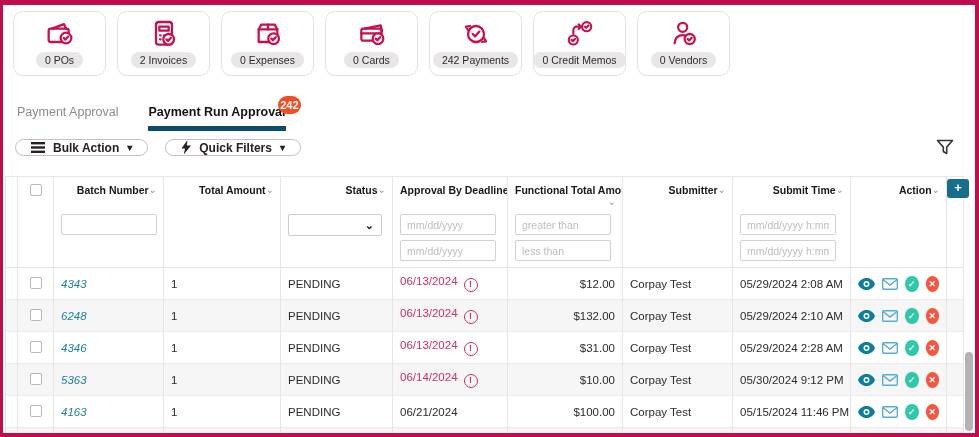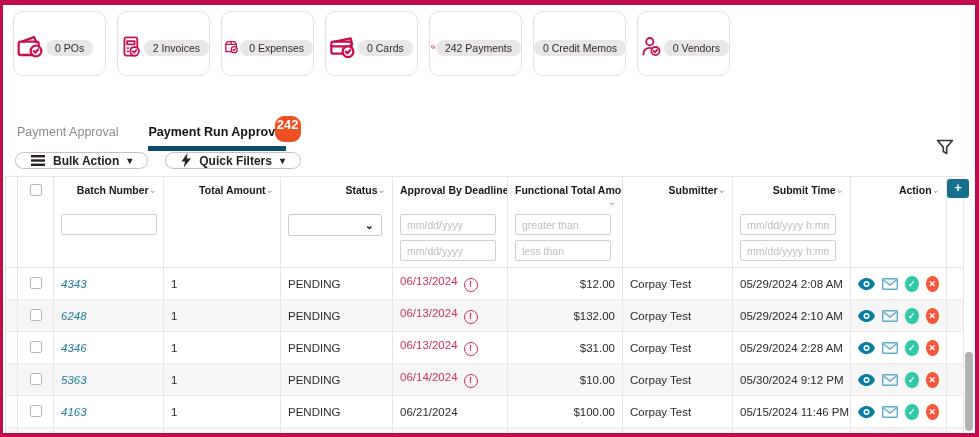--- a/index.html
+++ b/index.html
@@ -7,46 +7,45 @@
   body { font-family:"Liberation Sans", sans-serif; }
   .frame {
     position:relative; width:979px; height:437px; overflow:hidden; background:#fff;
     border:solid #bf0d4d; border-width:5px 4px 4px 3px;
   }
 
   
   .cards { position:absolute; left:10px; top:6px; display:flex; gap:11px; }
   .card {
     width:93px; height:65px; background:#fff; border:1px solid #e6e2e4; border-radius:10px;
-    display:flex; flex-direction:row; align-items:center; justify-content:flex-start;
+    display:flex; flex-direction:column; align-items:center; justify-content:flex-start;
     padding-top:6px; cursor:pointer; box-shadow:0 1px 2px rgba(0,0,0,0.03);
   }
   .card svg { width:32px; height:32px; display:block; }
   .card .pill {
     margin-top:2px; background:#e9e6e8; border-radius:9px; font-size:10.5px; color:#2e2a2c;
     padding:2px 9px; line-height:12px; white-space:nowrap; font-weight:400;
   }
 
   
   .tabs { position:absolute; left:14px; top:100px; display:flex; gap:30px; align-items:flex-start; }
-  .tab { font-size:12.5px; color:#8b8b8b; cursor:pointer; position:relative; padding-bottom:7px;margin-top:20px; }
+  .tab { font-size:12.5px; color:#8b8b8b; cursor:pointer; position:relative; padding-bottom:7px; }
   .tab.active { color:#171214; font-weight:bold; border-bottom:5px solid #0c4a6e; }
   .tab .badge {
-    position:absolute; top:-9px; right:-15px; min-width:18px; height:26px; border-radius:9px;
-    background:#f04e23; color:#fff; font-size:13px; font-weight:bold; line-height:18px;
+    position:absolute; top:-9px; right:-15px; min-width:18px; height:18px; border-radius:9px;
+    background:#f04e23; color:#fff; font-size:11px; font-weight:bold; line-height:18px;
     text-align:center; padding:0 2px;
   }
 
   
   .toolbar { position:absolute; left:12px; top:134px; display:flex; gap:17px; }
   .tb-btn {
     display:inline-flex; align-items:center; gap:7px; background:#fff; border:1px solid #c9bcc5;
     border-radius:17px; padding:0 15px; height:17px; font-size:12px; font-weight:bold; color:#262024;
     cursor:pointer;
-    margin-top:13px;
   }
   .tb-btn .caret { font-size:10px; color:#262024; margin-left:1px; }
   .funnel { position:absolute; right:20px; top:133px; width:20px; height:20px; cursor:pointer; }
 
   
   .grid-wrap { position:absolute; left:2px; top:171px; }
   table { border-collapse:collapse; table-layout:fixed; width:958px; background:#fff; }
   col.c-gutter{width:12px;} col.c-check{width:36px;} col.c-batch{width:110px;}
   col.c-vend{width:117px;} col.c-status{width:112px;} col.c-dead{width:115px;}
   col.c-amt{width:115px;} col.c-sub{width:110px;} col.c-time{width:118px;}

